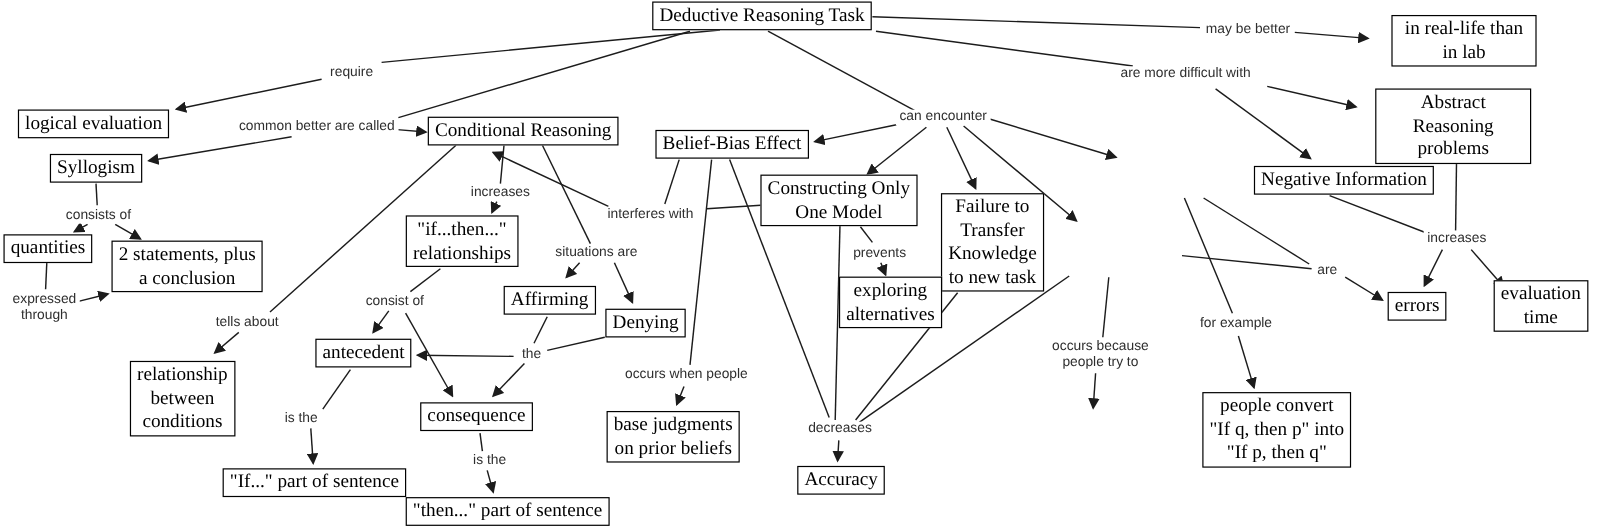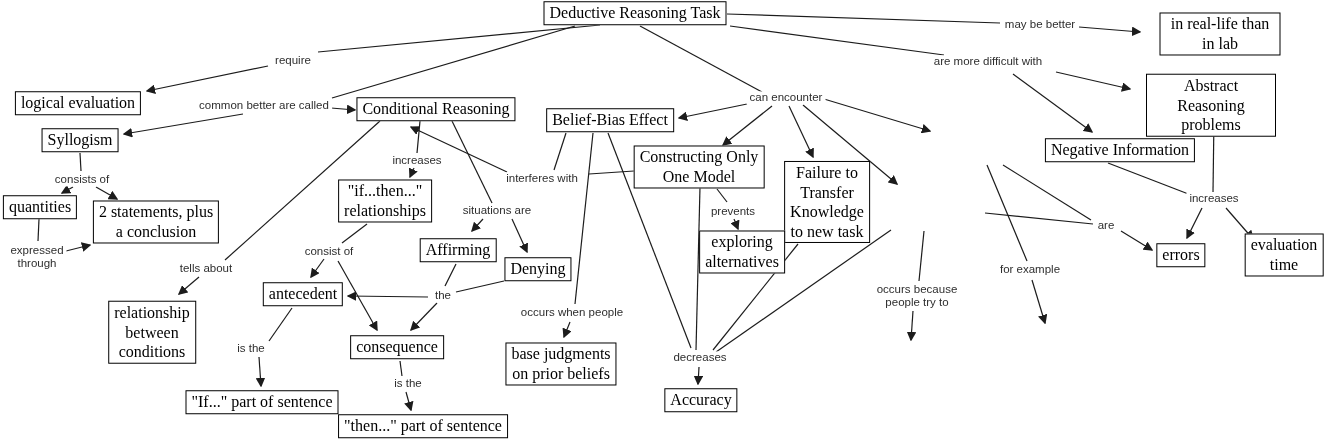--- a/index.html
+++ b/index.html
@@ -157,14 +157,17 @@
   <div class="node" style="left:303px;top:294px">antecedent</div>
   <div class="node" style="left:152px;top:332px">relationship
 between
 conditions</div>
   <div class="node" style="left:397px;top:347px">consequence</div>
   <div class="node" style="left:561px;top:364px">base judgments
 on prior beliefs</div>
   <div class="node" style="left:701px;top:400px">Accuracy</div>
   <div class="node" style="left:262px;top:402px">"If..." part of sentence</div>
   <div class="node" style="left:423px;top:426px">"then..." part of sentence</div>
+  <div class="node" style="left:1064px;top:358px">people convert
+"If q, then p" into
+"If p, then q"</div>
 
 </div>
 
 </body></html>

